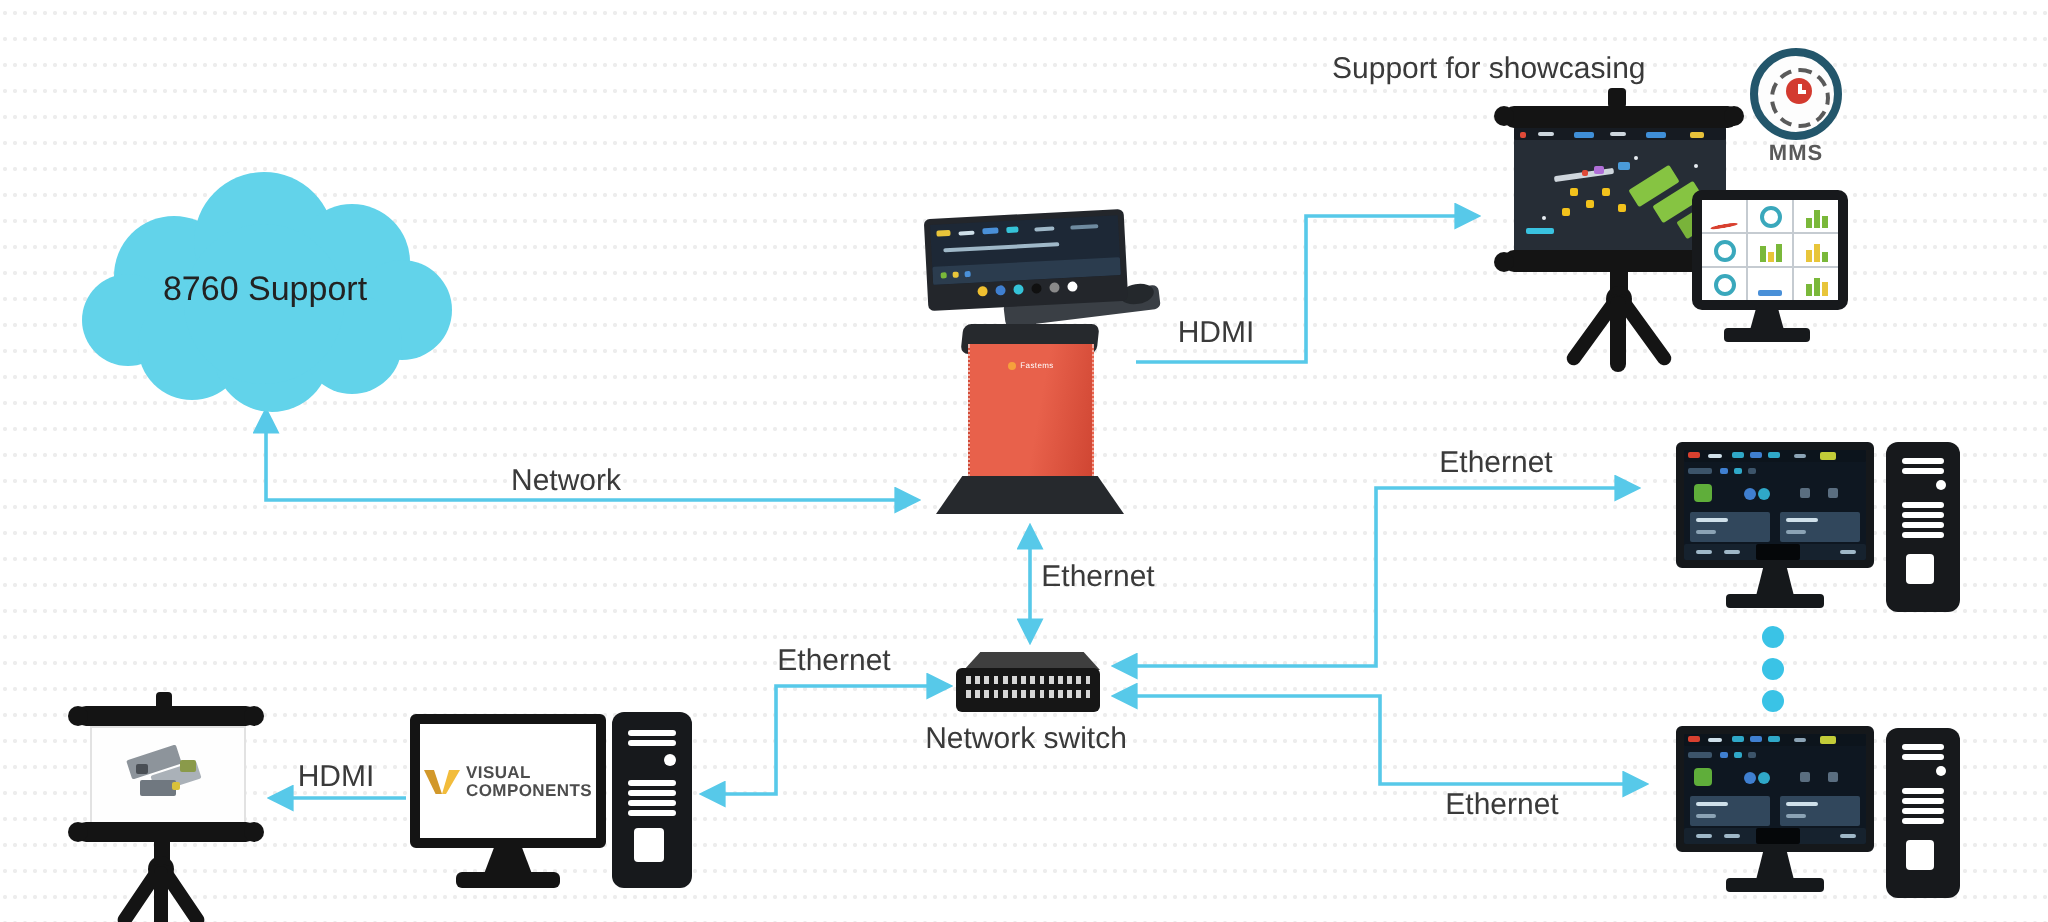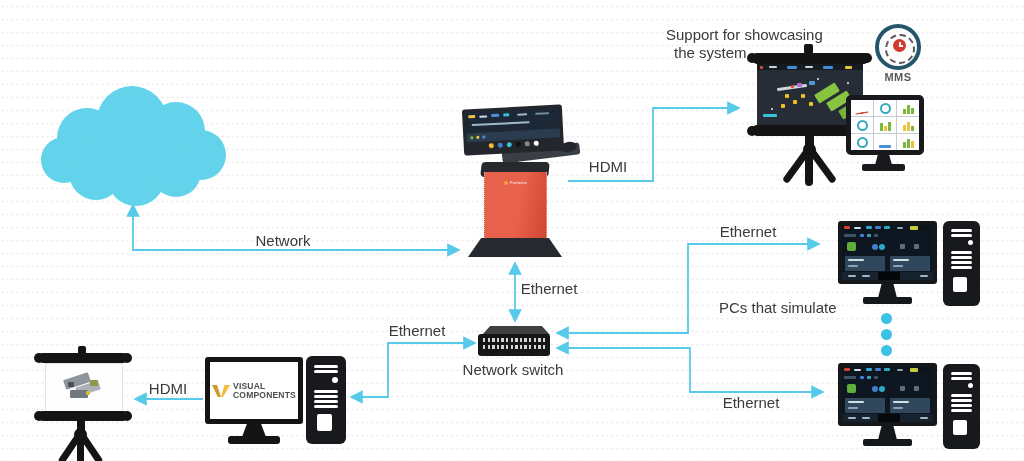--- a/index.html
+++ b/index.html
@@ -115,35 +115,34 @@
         <circle cx="97" cy="37" r="35"></circle>
         <circle cx="141" cy="47" r="29"></circle>
       <circle cx="166" cy="71" r="25"></circle>
         <circle cx="29" cy="76" r="23"></circle>
         <circle cx="61" cy="89" r="27"></circle>
       <circle cx="101" cy="93" r="29"></circle>
         <circle cx="141" cy="88" r="25"></circle>
         <circle cx="97" cy="68" r="40"></circle>
     </g>
   </svg>
+  <div class="cloud-label">8760 Support</div>
 
   <div class="lbl" style="left:283px;top:232px">Network</div>
   <div class="lbl" style="left:608px;top:158px">HDMI</div>
   <div class="lbl" style="left:549px;top:280px">Ethernet</div>
   <div class="lbl" style="left:417px;top:322px">Ethernet</div>
   <div class="lbl" style="left:513px;top:361px">Network switch</div>
   <div class="lbl" style="left:168px;top:380px">HDMI</div>
   <div class="lbl" style="left:748px;top:223px">Ethernet</div>
   <div class="lbl" style="left:751px;top:394px">Ethernet</div>
   <div class="lbl lbl-left" style="left:719px;top:298px;line-height:19px">
-    <div>PCs that simulate</div>
   </div>
   <div class="lbl lbl-left" style="left:666px;top:26px;line-height:18px">
     <div>Support for showcasing</div>
-    <div style="padding-left:8px">the system</div>
   </div>
 
   <div class="kiosk">
     <div class="kstand"></div>
     <div class="ktray"></div>
     <div class="kmouse"></div>
     <div class="kmon">
       <div class="kscr">
         <span style="left:3px;top:3px;width:7px;height:3px;background:#e8c43a"></span>
         <span style="left:14px;top:4px;width:8px;height:2px;background:#cfe0ea"></span>

